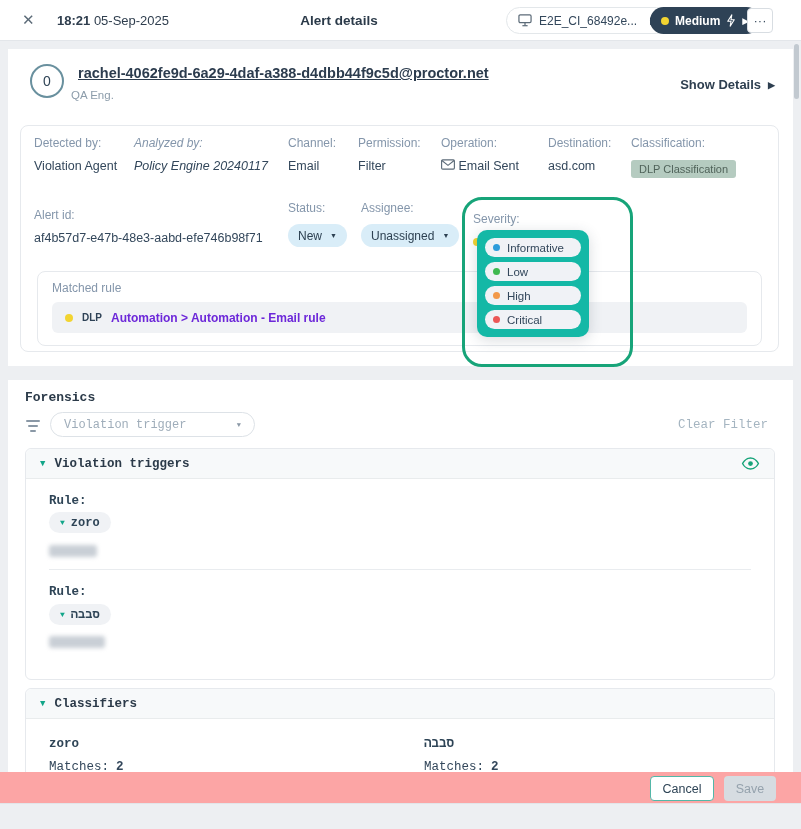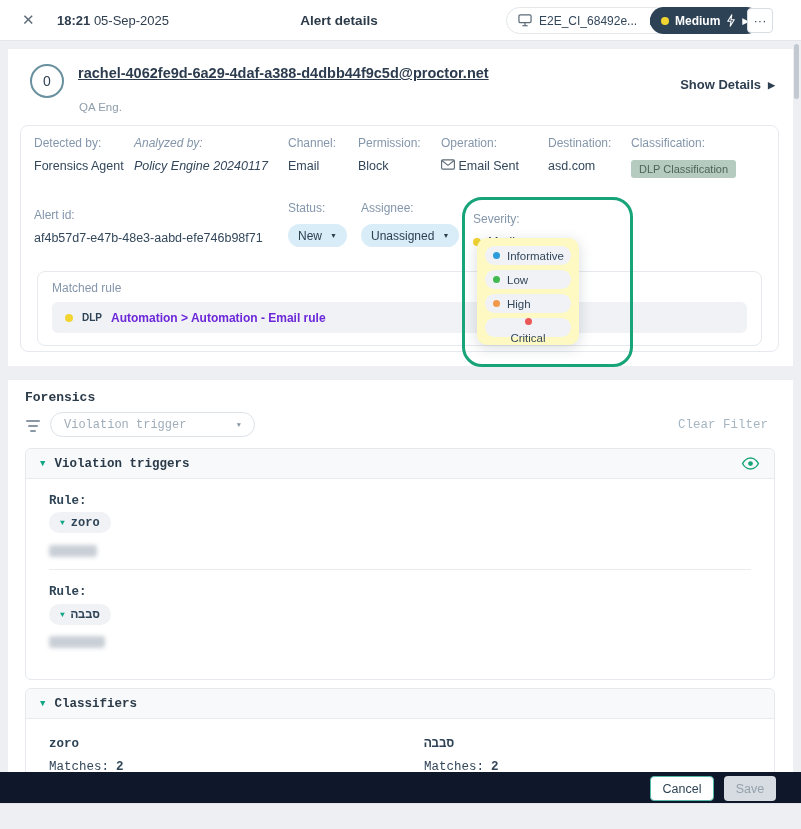--- a/index.html
+++ b/index.html
@@ -31,21 +31,21 @@
   .dot7 { width:7px; height:7px; }
 
   
   .panel { position:absolute; left:8px; width:785px; background:#fff; }
   #panel1 { top:49px; height:317px; }
   #panel2 { top:380px; height:423px; overflow:hidden;font-family:Liberation Mono, monospace; }
 
   
   .avatar { position:absolute; left:22px; top:15px; width:34px; height:34px; border:2px solid #69909e; border-radius:50%; display:flex; align-items:center; justify-content:center; font-size:14px; color:#2f4456; }
   .email { position:absolute; left:70px; top:16px; font-size:14.5px; font-weight:700; color:#2c3c4e; text-decoration:underline; cursor:pointer; }
-  .role { position:absolute; left:71px; top:40px; font-size:11.5px; color:#8d9dab;margin-top:12px; }
+  .role { position:absolute; left:63px; top:40px; font-size:11.5px; color:#8d9dab; }
   .show-details { position:absolute; right:18px; top:28px; font-size:13px; font-weight:600; color:#2e3f50; cursor:pointer; display:flex; align-items:center; gap:7px; }
   .show-details .tri { font-size:9px; }
 
   
   .meta-box { position:absolute; left:12px; top:76px; width:759px; height:227px; border:1px solid #e6e9ed; border-radius:8px; }
   .fld { position:absolute; }
   .fld .label { display:block; font-size:12px; color:#8496ab; margin-bottom:9px; }
   .fld .value { display:block; font-size:12.5px; color:#33475b; }
   .badge-class { background:#b5cbc0; color:#50635a; font-size:11px; padding:3px 8px; border-radius:3px; }
   .pill-select { height:23px; background:#d9edf8; border-radius:12px; padding:0 10px; display:flex; align-items:center; gap:8px; font-size:12px; color:#2d4152; cursor:pointer; }
@@ -55,23 +55,23 @@
   .sev-row .car-up { font-size:9px; color:#1aa68b; }
 
   
   .matched-box { position:absolute; left:16px; top:145px; width:725px; height:75px; border:1px solid #e6e9ed; border-radius:8px; }
   .matched-box .label { position:absolute; left:14px; top:9px; font-size:12px; color:#8496ab; }
   .matched-bar { position:absolute; left:14px; right:14px; top:30px; height:31px; background:#f0f2f5; border-radius:6px; display:flex; align-items:center; gap:9px; padding:0 13px; }
   .matched-bar .dlp { font-size:10px; font-weight:700; color:#2e4256; }
   .matched-bar .rule { font-size:12px; font-weight:700; color:#6d28d9; }
 
   
-  .sev-popup { position:absolute; left:469px; top:189px; width:102px; background:#fef9c3; border-radius:10px; box-shadow:0 3px 14px rgba(40,55,70,.18); padding:8px; z-index:5; }
+  .sev-popup { position:absolute; left:469px; top:181px; width:112px; background:#14b8a6; border-radius:10px; box-shadow:0 3px 14px rgba(40,55,70,.18); padding:8px; z-index:5; }
   .sev-opt { display:flex; align-items:center; gap:7px; height:19px; background:#f0f2f6; border-radius:10px; padding:0 8px; margin-bottom:5px; font-size:11.5px; color:#33475b; cursor:pointer; }
-  .sev-opt:last-child { margin-bottom:0;flex-direction:column; }
+  .sev-opt:last-child { margin-bottom:0; }
 
   
   .annotation { position:absolute; left:454px; top:148px; width:171px; height:170px; border:3px solid #17a479; border-radius:20px; z-index:6; pointer-events:none; }
 
   
   .forensics-title { position:absolute; left:17px; top:10px; font-size:13px; font-weight:700; color:#2b3a49; }
   .filter-icon { position:absolute; left:18px; top:40px; width:14px; cursor:pointer; }
   .filter-icon i { display:block; height:2px; background:#8a98a6; border-radius:1px; margin-bottom:3px; }
   .filter-icon i:nth-child(1){ width:14px; } .filter-icon i:nth-child(2){ width:10px; margin-left:2px; } .filter-icon i:nth-child(3){ width:6px; margin-left:4px; }
   .filter-pill { position:absolute; left:42px; top:32px; width:205px; height:25px; border:1px solid #dde2e7; border-radius:13px; background:#fff; display:flex; align-items:center; justify-content:space-between; padding:0 13px; font-size:12px; color:#9fadba; cursor:pointer; }
@@ -92,21 +92,21 @@
   .tag-pill .t { font-size:12px; font-weight:700; color:#2e4456; }
   .redacted { position:absolute; left:23px; height:12px; background:#c9cfd6; border-radius:3px; filter:blur(2px); }
   .h-div { position:absolute; left:23px; right:23px; height:1px; background:#e9ecef; }
 
   .cls-col { position:absolute; top:48px; }
   .cls-col .name { font-size:12.5px; font-weight:700; color:#2e4456; display:block; }
   .cls-col .matches { margin-top:9px; font-size:12.5px; color:#33475b; display:flex; gap:7px; }
   .cls-col .matches b { font-weight:700; }
 
   
-  #footer { position:absolute; left:0; top:772px; width:801px; height:31px; background:#0f172a; z-index:10; }
+  #footer { position:absolute; left:0; top:772px; width:801px; height:31px; background:#fca5a5; z-index:10; }
   .btn-cancel { position:absolute; left:650px; top:4px; width:64px; height:25px; background:#fff; border:1px solid #53b7a8; border-radius:4px; font-size:12.5px; color:#2e4456; cursor:pointer; font-family:inherit; }
   .btn-save { position:absolute; left:724px; top:4px; width:52px; height:25px; background:#d6dce1; border:none; border-radius:4px; font-size:12.5px; color:#95a2ad; font-family:inherit; }
   #bottom-strip { position:absolute; left:0; top:803px; width:801px; height:26px; background:#edeff2; border-top:1px solid #e2e5e9; z-index:11; }
   .scroll-thumb { position:absolute; right:2px; top:44px; width:5px; height:55px; background:#c2c9d0; border-radius:3px; z-index:25; }
 </style>
 </head>
 <body>
 
 <header id="hdr">
   <span class="close-x">✕</span>
@@ -145,33 +145,33 @@
   <a class="email">rachel-4062fe9d-6a29-4daf-a388-d4dbb44f9c5d@proctor.net</a>
   <span class="role">QA Eng.</span>
   <span class="show-details">
     <span>Show Details</span>
     <span class="tri">▶</span>
   </span>
 
   <div class="meta-box">
     <div class="fld" style="left:13px; top:10px;">
       <span class="label">Detected by:</span>
-      <span class="value">Forensics Agent</span>
+      <span class="value">Violation Agent</span>
     </div>
     <div class="fld" style="left:113px; top:10px;font-style:italic;">
       <span class="label">Analyzed by:</span>
       <span class="value">Policy Engine 20240117</span>
     </div>
     <div class="fld" style="left:267px; top:10px;">
       <span class="label">Channel:</span>
       <span class="value">Email</span>
     </div>
     <div class="fld" style="left:337px; top:10px;">
       <span class="label">Permission:</span>
-      <span class="value">Block</span>
+      <span class="value">Filter</span>
     </div>
     <div class="fld" style="left:420px; top:10px;">
       <span class="label">Operation:</span>
       <span class="value flex" style="gap:6px;">
         <svg width="14" height="11" viewBox="0 0 16 12">
           <rect x="0.7" y="0.7" width="14.6" height="10.6" rx="1.2" fill="none" stroke="#5c6b78" stroke-width="1.3"></rect>
           <path d="M1 1.5 8 7l7-5.5" fill="none" stroke="#5c6b78" stroke-width="1.3"></path>
         </svg>
         <span>Email Sent</span>
       </span>

